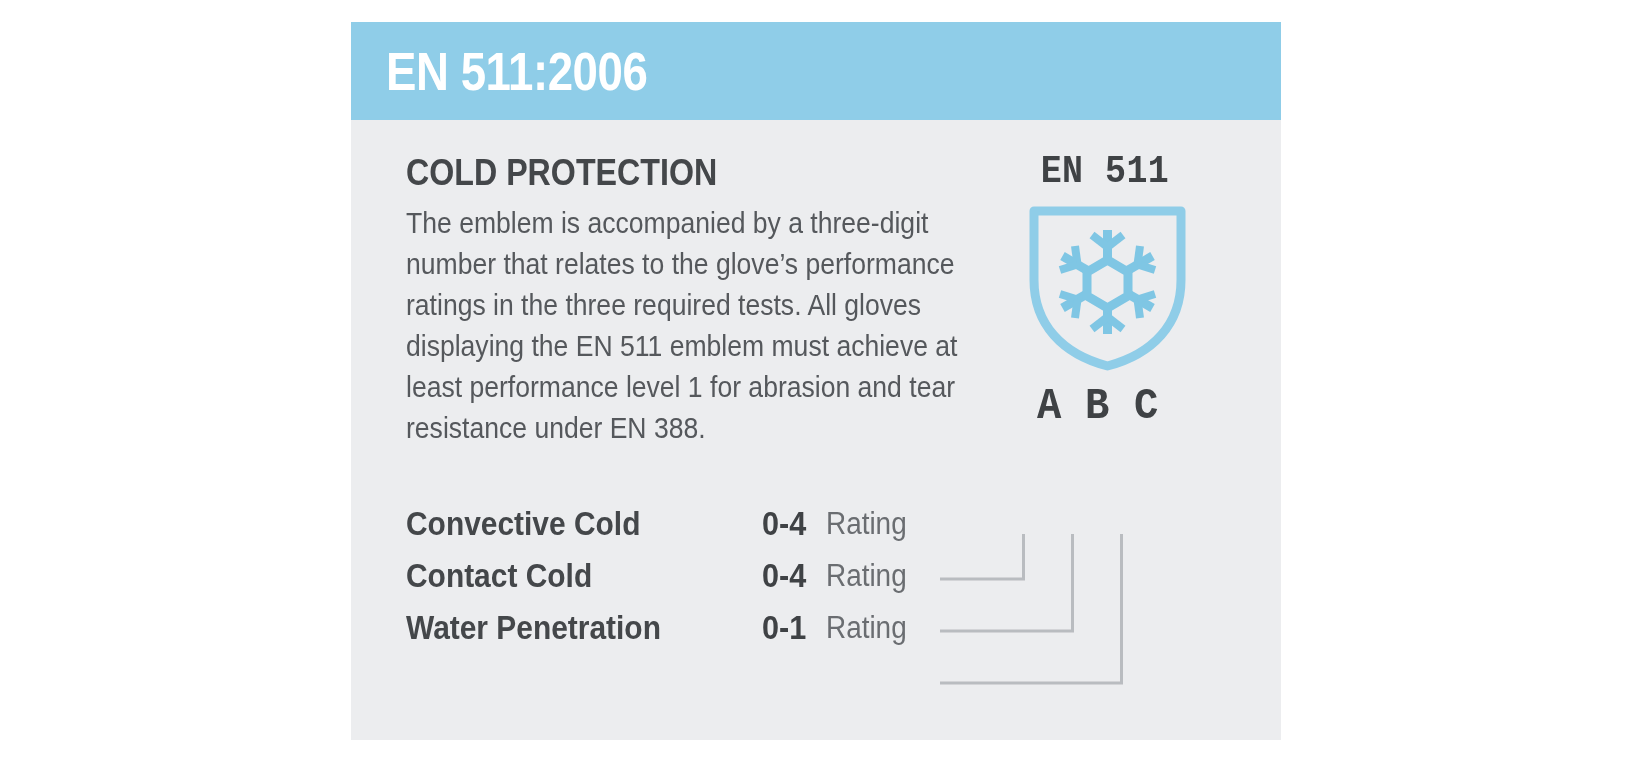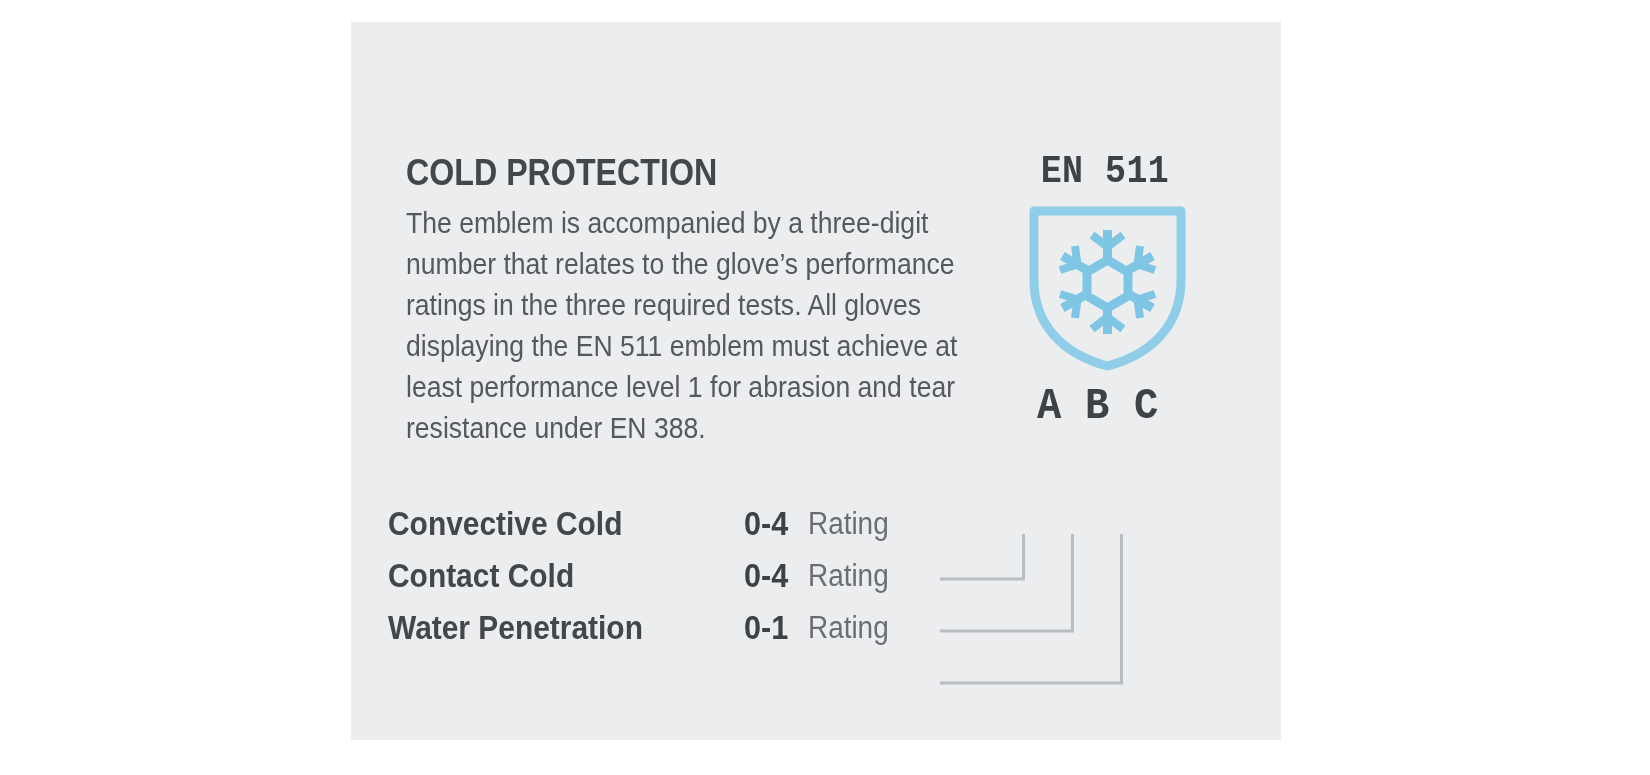--- a/index.html
+++ b/index.html
@@ -75,21 +75,21 @@
     width: 620px;
     font-size: 29.5px;
     line-height: 41px;
     color: #55585c;
     transform: scaleX(0.90);
     transform-origin: left top;
   }
 
   #ratings {
     position: absolute;
-    left: 18px;
+    left: 36px;
     top: 382px;
     width: 560px;
   }
 
   .rating-row {
     position: relative;
     height: 52px;
   }
 
   .rating-label {
@@ -196,20 +196,23 @@
     width: 930px;
     height: 718px;
     pointer-events: none;
   }
 </style>
 </head>
 <body>
 
 <div id="panel">
 
+  <div id="header-bar">
+    <div id="header-title">EN 511:2006</div>
+  </div>
 
   <div id="body-area">
 
     <div id="section-title">COLD PROTECTION</div>
 
     <div id="description">The emblem is accompanied by a three-digit number that relates to the glove’s performance ratings in the three required tests. All gloves displaying the EN 511 emblem must achieve at least performance level 1 for abrasion and tear resistance under EN 388.</div>
 
     <div id="ratings">
 
       <div class="rating-row">

